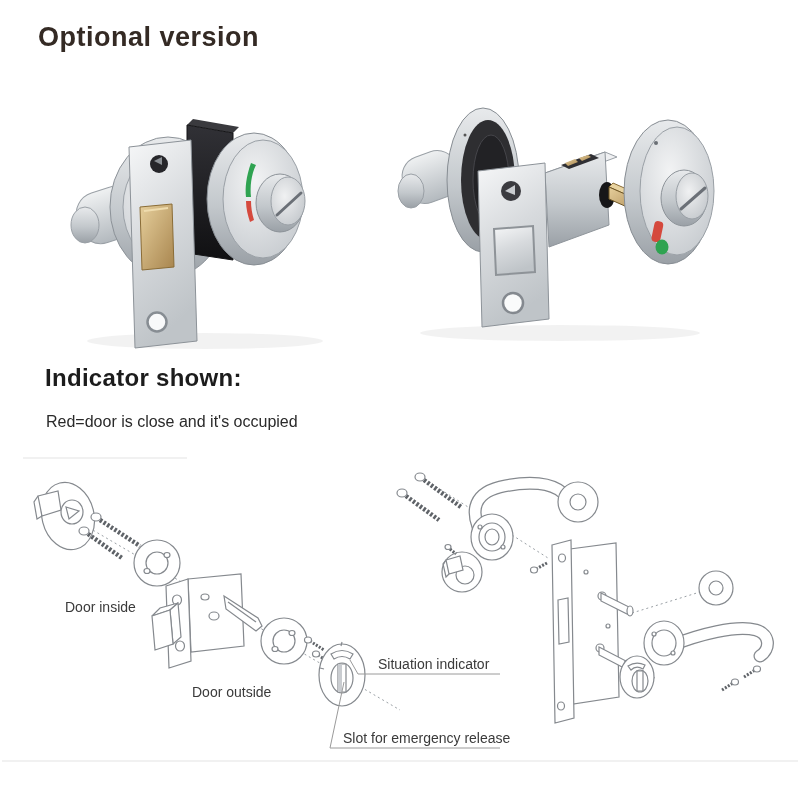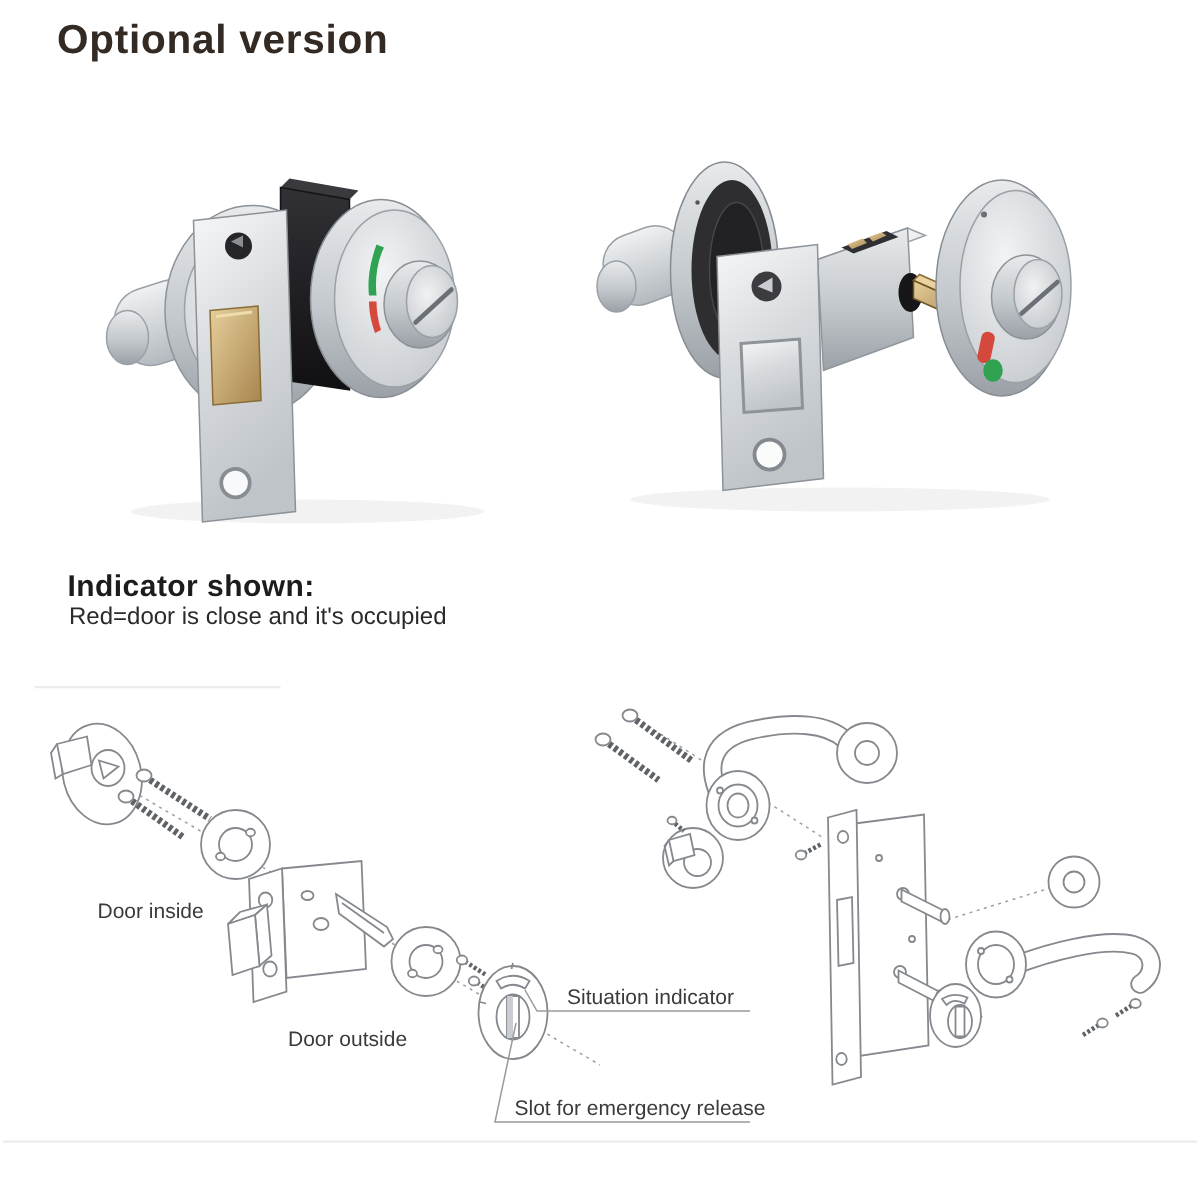--- a/index.html
+++ b/index.html
@@ -1,23 +1,23 @@
 <!DOCTYPE html>
 <html style="--page-bg: #ffffff; --title-text: #342a24; --heading-text: #1c1c1c; --body-text: #2a2a2a; --label-text: #3a3a3a; --indicator-red: #d5493d; --indicator-green: #2fa351; --diagram-line: #85898e; --brass: #c5a263; --metal: #c9cdd1;"><head>
 <meta charset="utf-8">
 <style>
   html,body{margin:0;padding:0;background:#fff;}
   .sheet{position:relative;width:800px;height:800px;background:var(--page-bg,#ffffff);overflow:hidden;
          font-family:"Liberation Sans",sans-serif;}
-  .title{position:absolute;left:38px;top:11px;font-size:27px;font-weight:bold;letter-spacing:.5px;
+  .title{position:absolute;left:38px;top:22px;font-size:27px;font-weight:bold;letter-spacing:.5px;
          color:var(--title-text,#342a24);}
   .photo{position:absolute;}
   .photo-left{left:55px;top:85px;}
   .photo-right{left:385px;top:95px;}
-  .ind-head{position:absolute;left:45px;top:380px;font-size:20px;font-weight:bold;
+  .ind-head{position:absolute;left:45px;top:364px;font-size:24px;font-weight:bold;
             color:var(--heading-text,#1c1c1c);letter-spacing:.3px;text-align:right;}
   .ind-line{position:absolute;left:46px;font-size:16px;color:var(--body-text,#2a2a2a);}
   .diagram{position:absolute;left:0;top:450px;}
   .ln{fill:#fff;stroke:var(--diagram-line,#85898e);stroke-width:1.2;}
   .lnn{fill:none;stroke:var(--diagram-line,#85898e);stroke-width:1.2;}
   .dash{fill:none;stroke:#9aa0a5;stroke-width:1;stroke-dasharray:2 3;}
   .scr{stroke:#5f6368;stroke-width:4.5;stroke-dasharray:2.5 1.8;fill:none;}
   .scr2{stroke:#5f6368;stroke-width:3;stroke-dasharray:2 1.5;fill:none;}
   .tubeO{fill:none;stroke:var(--diagram-line,#85898e);stroke-width:13;stroke-linecap:round;}
   .tubeI{fill:none;stroke:#fff;stroke-width:10.5;stroke-linecap:round;}
@@ -169,21 +169,21 @@
         <ellipse cx="299" cy="103" rx="23" ry="28" fill="url(#mB2)" stroke="#8c9298"></ellipse>
         <ellipse cx="307" cy="101" rx="16" ry="23" fill="url(#mD2)" stroke="#9aa0a6"></ellipse>
         <path d="M 296,114 L 320,93" stroke="#6b7077" stroke-width="3" stroke-linecap="round"></path>
       </g>
       <rect x="268" y="126" width="9" height="21" rx="4" class="ind-red" transform="rotate(12 272 136)"></rect>
       <ellipse cx="277" cy="152" rx="6.5" ry="7.5" class="ind-green"></ellipse>
     </g>
   </svg>
 
   <div class="ind-head">Indicator shown:</div>
-  <div class="ind-line" style="top:403px">Red=door is close and it's occupied</div>
+  <div class="ind-line" style="top:413px">Red=door is close and it's occupied</div>
 
   <svg class="diagram" width="800" height="350" viewBox="0 0 800 350">
     <line class="faint" x1="23" y1="8" x2="187" y2="8"></line>
     <line class="faint" x1="2" y1="311" x2="798" y2="311"></line>
 
     <line class="dash" x1="50" y1="55" x2="400" y2="260"></line>
     <line class="dash" x1="432" y1="34" x2="548" y2="108"></line>
     <line class="dash" x1="632" y1="163" x2="700" y2="142"></line>
     <line class="dash" x1="602" y1="207" x2="655" y2="228"></line>
 

